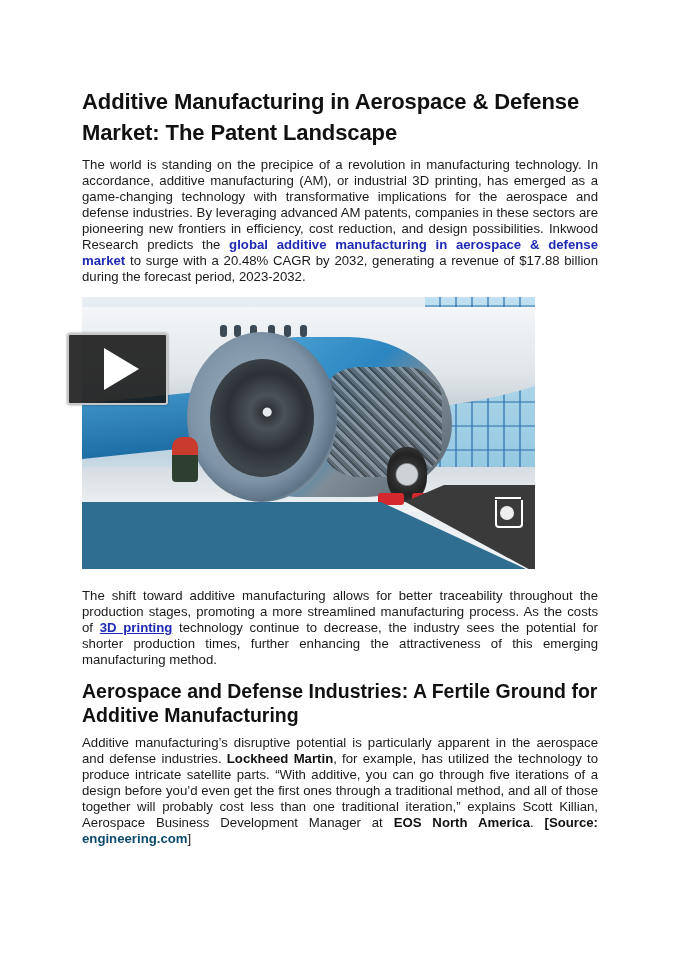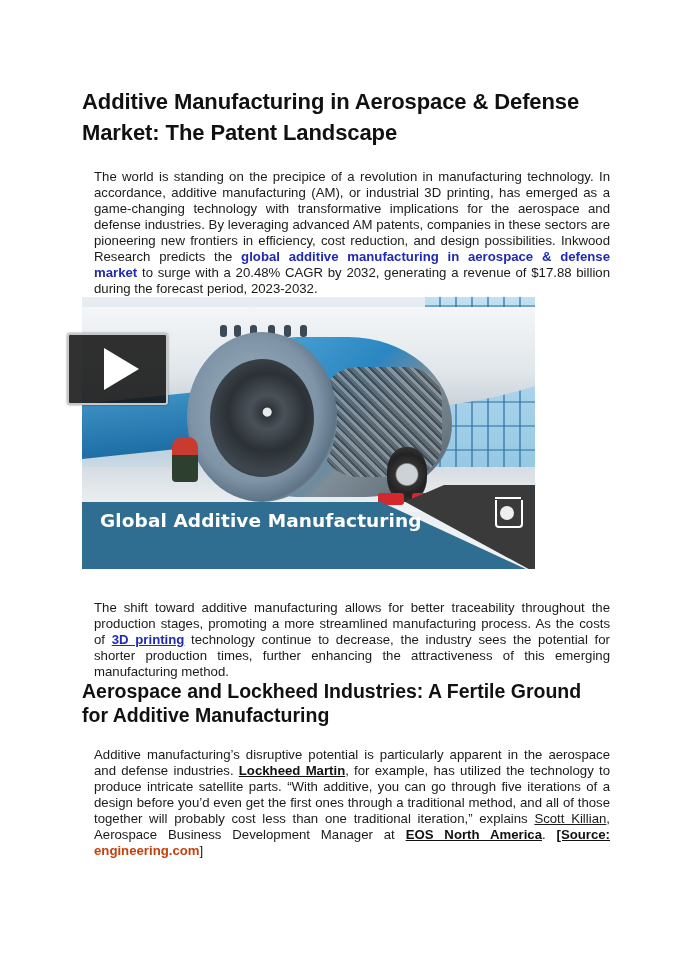--- a/index.html
+++ b/index.html
@@ -1,28 +1,28 @@
 <!DOCTYPE html>
 <html><head>
 <meta charset="utf-8">
 <style>
   html, body { margin: 0; padding: 0; background: #ffffff; }
   body { width: 678px; height: 960px; position: relative; overflow: hidden; font-family: "Liberation Sans", sans-serif; color: #111; }
   .page { position: absolute; left: 82px; top: 0; width: 516px; }
   h1 { position: absolute; top: 86px; left: 0; margin: 0; width: 520px; font-size: 22px; line-height: 31px; font-weight: bold; color: #111; letter-spacing: -0.1px; }
-  .para { position: absolute; left: 0; width: 516px; margin: 12px; font-size: 13.2px; line-height: 16px; text-align: justify; color: #1a1a1a; }
+  .para { position: absolute; left: 0; width: 516px; margin: 0; font-size: 13.2px; line-height: 16px; text-align: justify; color: #1a1a1a; }
   .p1 { top: 157px; }
   .p2 { top: 588px; }
   .p3 { top: 735px; }
   .link-strong { color: #1f2ab3; font-weight: bold; text-decoration: none; }
   .link-under { color: #1f2ab3; font-weight: bold; text-decoration: underline; }
-  .link-plain { color: #c2410c; font-weight: bold; }
-  .b { font-weight: bold; color: #111; text-decoration: underline; }
+  .link-plain { color: #0c4a6e; font-weight: bold; }
+  .b { font-weight: bold; color: #111; }
   .i { }
-  .u { text-decoration: underline; }
+  .u { }
   h2 { position: absolute; top: 679px; left: 0; margin: 0; width: 520px; font-size: 19.5px; line-height: 24px; font-weight: bold; color: #111; }
 
   
   .hero { position: absolute; left: 82px; top: 297px; width: 453px; height: 272px; overflow: hidden; background: #d9e6ef; }
   .hero .sky { position: absolute; inset: 0; background: linear-gradient(180deg, #e8eef3 0%, #cfdde8 30%, #b9cfdd 55%, #e9eef2 75%, #f2f4f6 100%); }
   .hero .fuselage { position: absolute; left: -20px; top: 10px; width: 520px; height: 110px; border-radius: 0 0 60% 40%; background: linear-gradient(180deg, #f4f6f8 0%, #e0e6ea 60%, #c2ccd3 100%); }
   .hero .bellyblue { position: absolute; left: -10px; top: 95px; width: 250px; height: 55px; background: linear-gradient(180deg, #3b8fc2, #1e6ea6); transform: skewY(-6deg); }
   .hero .window { position: absolute; top: 28px; width: 7px; height: 12px; background: #3b4a55; border-radius: 3px; }
   .hero .scaffold { position: absolute; right: 0; top: 0; width: 110px; height: 200px; background:
       repeating-linear-gradient(90deg, transparent 0 14px, rgba(40,110,170,0.6) 14px 16px),
@@ -50,21 +50,21 @@
 </head>
 <body>
 
 <div class="page">
   <h1>Additive Manufacturing in Aerospace &amp; Defense Market: The Patent Landscape</h1>
 
   <p class="para p1"><span>The world is standing on the precipice of a revolution in manufacturing technology. In accordance, additive manufacturing (AM), or industrial 3D printing, has emerged as a game-changing technology with transformative implications for the aerospace and defense industries. By leveraging advanced AM patents, companies in these sectors are pioneering new frontiers in efficiency, cost reduction, and design possibilities. Inkwood Research predicts the </span><a class="link-strong" href="#">global additive manufacturing in aerospace &amp; defense market</a><span> to surge with a 20.48% CAGR by 2032, generating a revenue of $17.88 billion during the forecast period, 2023-2032.</span></p>
 
   <p class="para p2"><span>The shift toward additive manufacturing allows for better traceability throughout the production stages, promoting a more streamlined manufacturing process. As the costs of </span><a class="link-under" href="#">3D printing</a><span> technology continue to decrease, the industry sees the potential for shorter production times, further enhancing the attractiveness of this emerging manufacturing method.</span></p>
 
-  <h2>Aerospace and Lockheed Industries: A Fertile Ground for Additive Manufacturing</h2>
+  <h2>Aerospace and Defense Industries: A Fertile Ground for Additive Manufacturing</h2>
 
   <p class="para p3"><span>Additive manufacturing’s disruptive potential is particularly apparent in the aerospace and defense industries. </span><span class="b">Lockheed Martin</span><span>, for example, has utilized the technology to produce intricate satellite parts. </span><span class="i">“With additive, you can go through five iterations of a design before you’d even get the first ones through a traditional method, and all of those together will probably cost less than one traditional iteration,”</span><span> explains </span><span class="u">Scott Killian</span><span>, Aerospace Business Development Manager at </span><span class="b">EOS North America</span><span>. </span><span class="b">[Source: </span><a class="link-plain" href="#" style="text-decoration:none">engineering.com</a><span>]</span></p>
 </div>
 
 <div class="hero">
   <div class="sky"></div>
   <div class="scaffold"></div>
   <div class="fuselage"></div>
   <div class="window" style="left:138px"></div>
   <div class="window" style="left:152px"></div>
@@ -78,21 +78,20 @@
   <div class="core"></div>
   <div class="engine-outer"></div>
   <div class="engine-inner"></div>
   <div class="person"></div>
   <div class="wheel"></div>
   <div class="chock" style="left:296px;top:196px"></div>
   <div class="chock" style="left:330px;top:196px"></div>
   <div class="banner-dark"></div>
   <div class="banner-shape"></div>
   <div class="banner-text">
-    <div>Global Additive Manufacturing</div>
   </div>
   <div class="banner-logo">
     <div class="arm"></div>
     <div class="dish"></div>
   </div>
 </div>
 
 <div class="play">
   <div class="tri"></div>
 </div>

